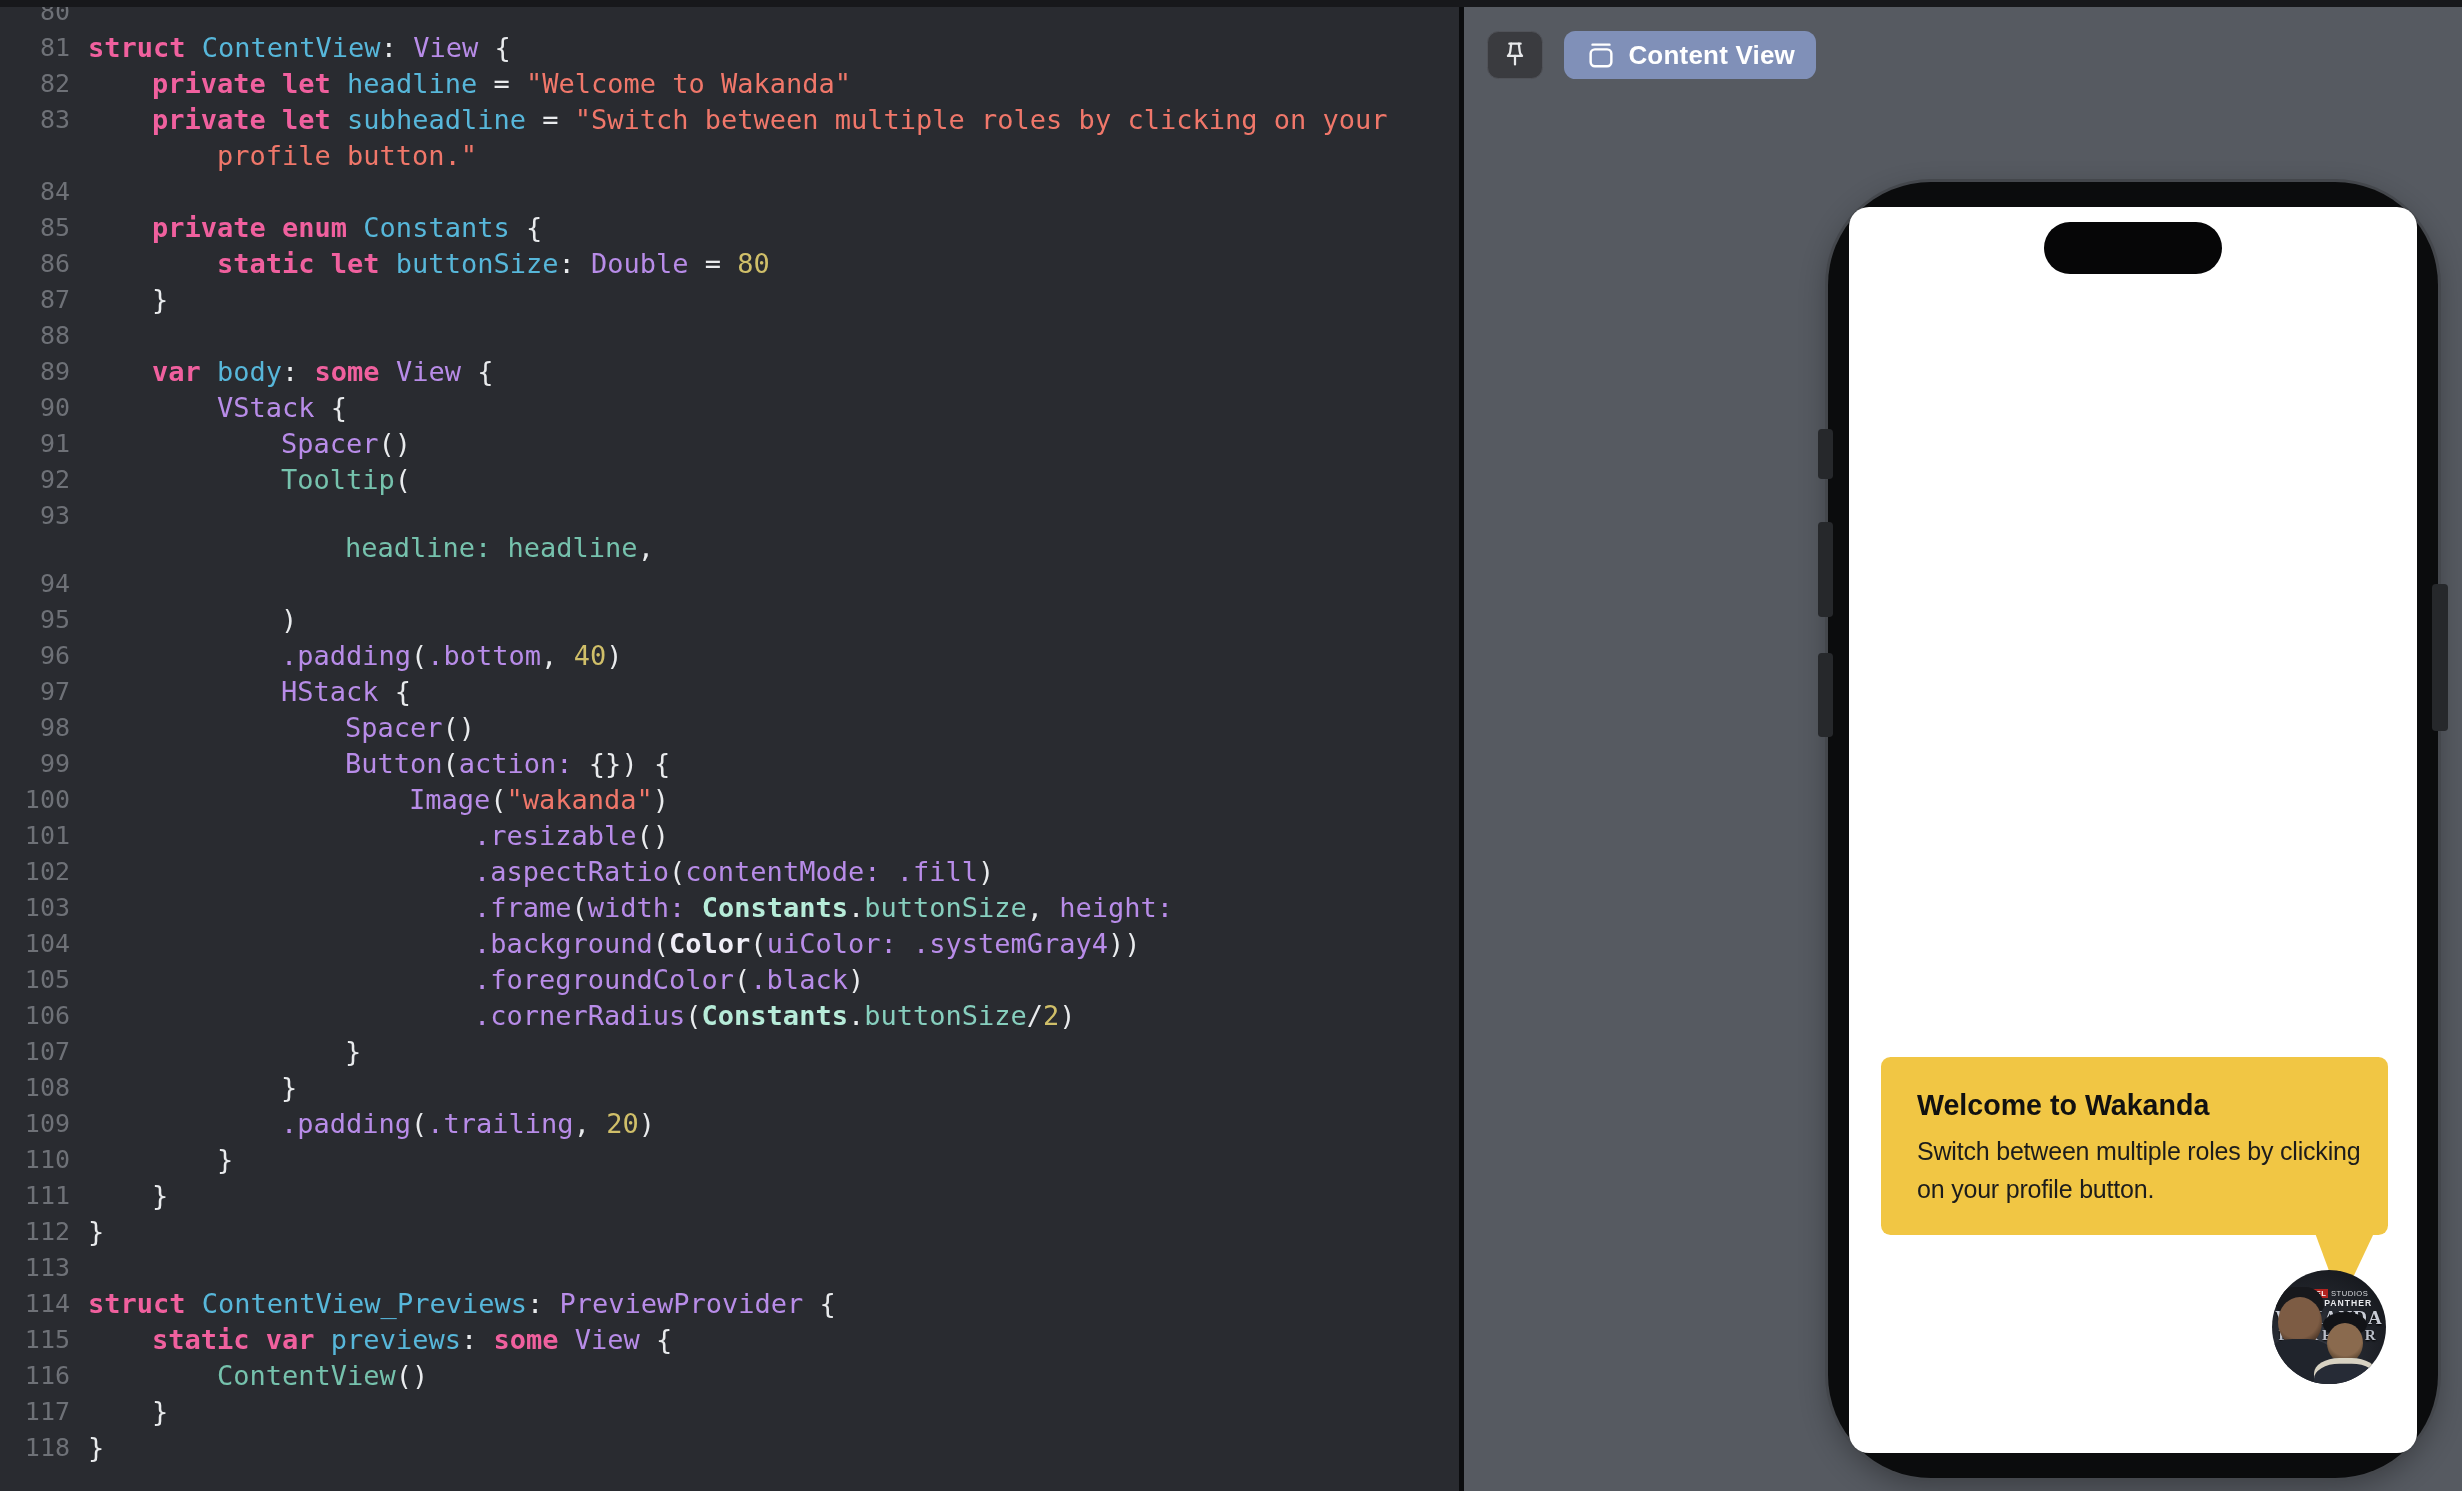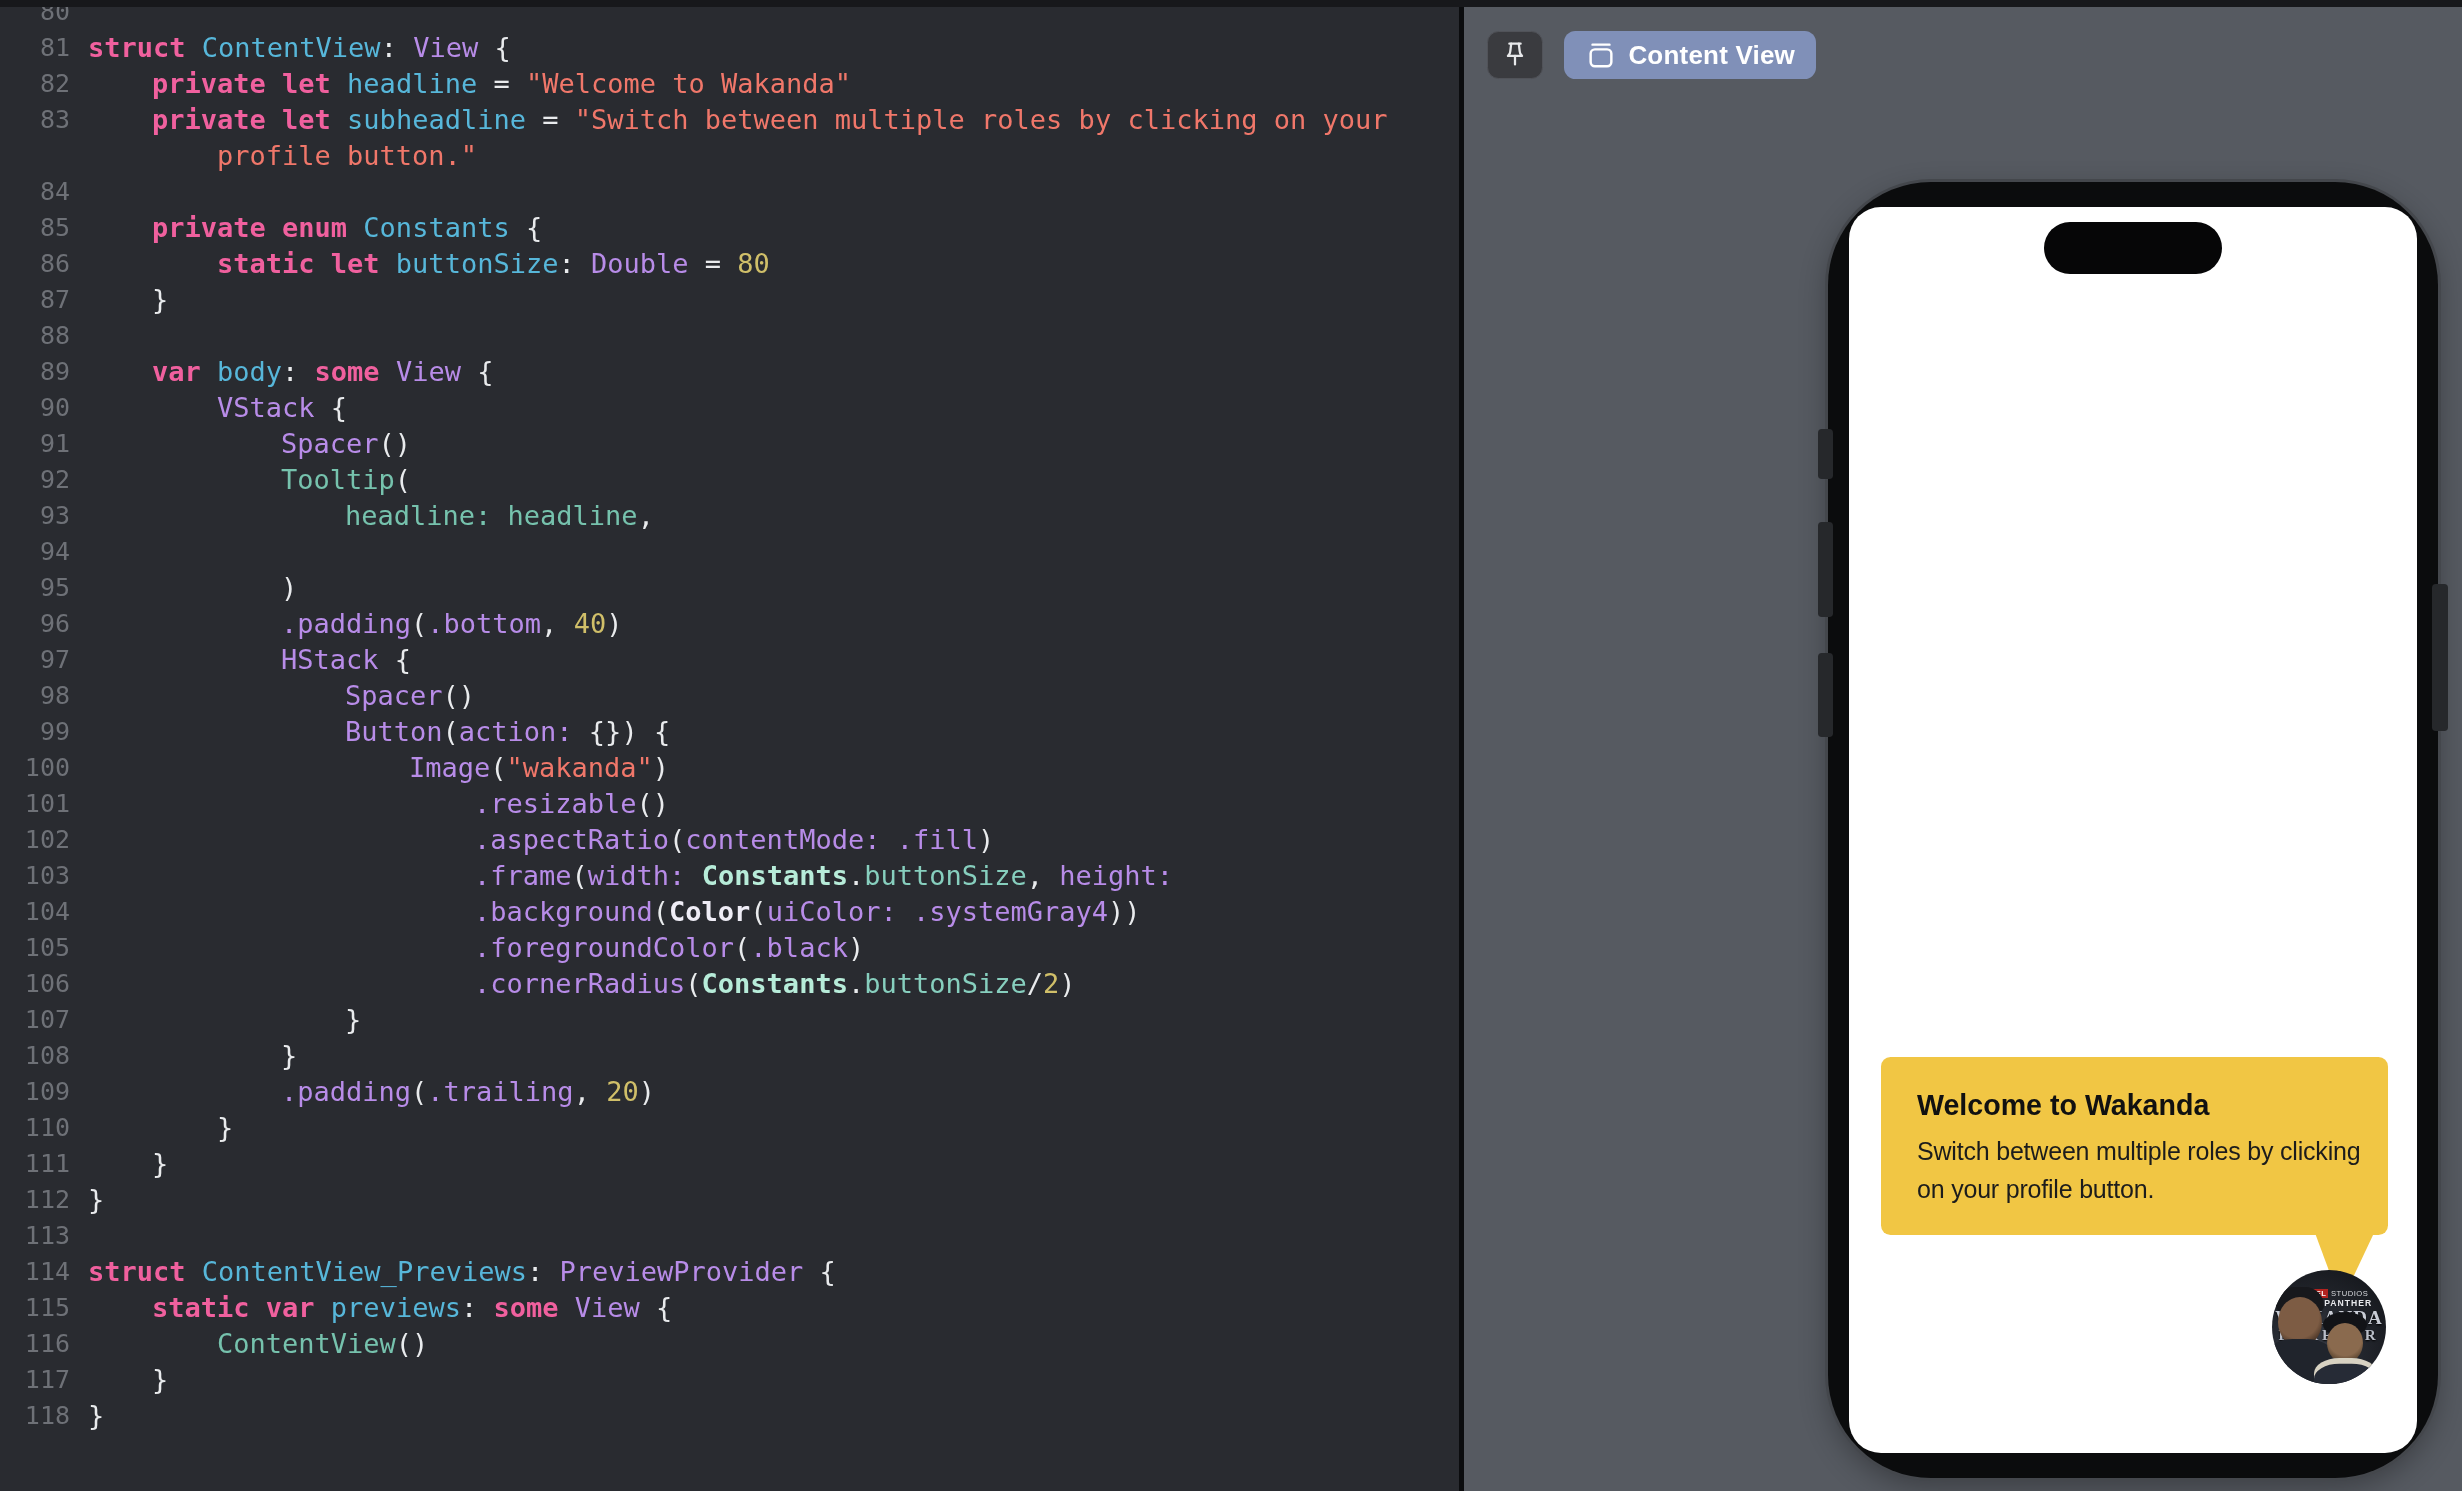--- a/index.html
+++ b/index.html
@@ -48,21 +48,21 @@
 
   
   #phone{position:absolute;left:364px;top:182px;width:610px;height:1296px;z-index:2;}
   #frame{position:absolute;inset:0;background:var(--phone-frame);border-radius:103px;
     box-shadow:0 0 0 2.9px var(--phone-edge),0 9.5px 28.6px rgba(0,0,0,.30);}
   .side-btn{position:absolute;background:#26282b;border-radius:3.8px;z-index:1;}
   #btn-action{left:-10.5px;top:247px;width:15.2px;height:50px;}
   #btn-vol-up{left:-10.5px;top:340px;width:15.2px;height:95px;}
   #btn-vol-dn{left:-10.5px;top:471px;width:15.2px;height:84px;}
   #btn-power{right:-9.5px;top:402px;width:15.2px;height:147px;}
-  #screen{position:absolute;left:21px;top:25px;width:568px;height:1246px;background:var(--screen);border-radius:32px;overflow:hidden;z-index:3;}
+  #screen{position:absolute;left:21px;top:25px;width:568px;height:1246px;background:var(--screen);border-radius:20px;overflow:hidden;z-index:3;}
   #island{position:absolute;left:195px;top:15.2px;width:178px;height:52px;border-radius:27px;background:#060607;}
 
   
   #tooltip{position:absolute;left:32px;top:850px;width:507px;height:178px;background:var(--tooltip-yellow);border-radius:9.5px;
     padding:32px 23px 0 36px;}
   #tooltip .t-title{font-size:28.6px;font-weight:bold;color:#111;margin-bottom:9.5px;}
   #tooltip .t-body{font-size:25px;line-height:38px;color:var(--tooltip-text);white-space:pre-line;letter-spacing:-0.2px;}
   #tooltip-tail{position:absolute;left:466px;top:1026px;width:59px;height:70px;background:var(--tooltip-yellow);
     clip-path:polygon(0 0,100% 0,44% 100%);}
 
@@ -98,21 +98,21 @@
       <div class="row"><span class="ln"></span><span class="code" style="padding-left: 129px;"><span class="tk-str">profile button."</span></span></div>
       <div class="row"><span class="ln">84</span><span class="code" style="padding-left: 0px;"></span></div>
       <div class="row"><span class="ln">85</span><span class="code" style="padding-left: 64px;"><span class="tk-kw">private</span><span class="tk-pln"> </span><span class="tk-kw">enum</span><span class="tk-pln"> </span><span class="tk-decl">Constants</span><span class="tk-pln"> {</span></span></div>
       <div class="row"><span class="ln">86</span><span class="code" style="padding-left: 129px;"><span class="tk-kw">static</span><span class="tk-pln"> </span><span class="tk-kw">let</span><span class="tk-pln"> </span><span class="tk-decl">buttonSize</span><span class="tk-pln">: </span><span class="tk-lav">Double</span><span class="tk-pln"> = </span><span class="tk-num">80</span></span></div>
       <div class="row"><span class="ln">87</span><span class="code" style="padding-left: 64px;"><span class="tk-pln">}</span></span></div>
       <div class="row"><span class="ln">88</span><span class="code" style="padding-left: 0px;"></span></div>
       <div class="row"><span class="ln">89</span><span class="code" style="padding-left: 64px;"><span class="tk-kw">var</span><span class="tk-pln"> </span><span class="tk-decl">body</span><span class="tk-pln">: </span><span class="tk-kw">some</span><span class="tk-pln"> </span><span class="tk-lav">View</span><span class="tk-pln"> {</span></span></div>
       <div class="row"><span class="ln">90</span><span class="code" style="padding-left: 129px;"><span class="tk-lav">VStack</span><span class="tk-pln"> {</span></span></div>
       <div class="row"><span class="ln">91</span><span class="code" style="padding-left: 193px;"><span class="tk-lav">Spacer</span><span class="tk-pln">()</span></span></div>
       <div class="row"><span class="ln">92</span><span class="code" style="padding-left: 193px;"><span class="tk-mint">Tooltip</span><span class="tk-pln">(</span></span></div>
-      <div class="row"><span class="ln">93</span><span class="code" style="padding-left: 257px;"><span class="tk-mint">headline:</span><span class="tk-pln"> </span><span class="tk-mint">headline</span><span class="tk-pln">,</span></span></div>
+      <div class="row"><span class="ln">93</span><span class="code" style="padding-left: 257px; margin-top: 32px;"><span class="tk-mint">headline:</span><span class="tk-pln"> </span><span class="tk-mint">headline</span><span class="tk-pln">,</span></span></div>
       <div class="row"><span class="ln">94</span></div>
       <div class="row"><span class="ln">95</span><span class="code" style="padding-left: 193px;"><span class="tk-pln">)</span></span></div>
       <div class="row"><span class="ln">96</span><span class="code" style="padding-left: 193px;"><span class="tk-lav">.padding</span><span class="tk-pln">(</span><span class="tk-lav">.bottom</span><span class="tk-pln">, </span><span class="tk-num">40</span><span class="tk-pln">)</span></span></div>
       <div class="row"><span class="ln">97</span><span class="code" style="padding-left: 193px;"><span class="tk-lav">HStack</span><span class="tk-pln"> {</span></span></div>
       <div class="row"><span class="ln">98</span><span class="code" style="padding-left: 257px;"><span class="tk-lav">Spacer</span><span class="tk-pln">()</span></span></div>
       <div class="row"><span class="ln">99</span><span class="code" style="padding-left: 257px;"><span class="tk-lav">Button</span><span class="tk-pln">(</span><span class="tk-lav">action:</span><span class="tk-pln"> {}) {</span></span></div>
       <div class="row"><span class="ln">100</span><span class="code" style="padding-left: 321px;"><span class="tk-lav">Image</span><span class="tk-pln">(</span><span class="tk-str">"wakanda"</span><span class="tk-pln">)</span></span></div>
       <div class="row"><span class="ln">101</span><span class="code" style="padding-left: 386px;"><span class="tk-lav">.resizable</span><span class="tk-pln">()</span></span></div>
       <div class="row"><span class="ln">102</span><span class="code" style="padding-left: 386px;"><span class="tk-lav">.aspectRatio</span><span class="tk-pln">(</span><span class="tk-lav">contentMode:</span><span class="tk-pln"> </span><span class="tk-lav">.fill</span><span class="tk-pln">)</span></span></div>
       <div class="row"><span class="ln">103</span><span class="code" style="padding-left: 386px;"><span class="tk-lav">.frame</span><span class="tk-pln">(</span><span class="tk-lav">width:</span><span class="tk-pln"> </span><span class="tk-mintb">Constants</span><span class="tk-pln">.</span><span class="tk-mint2">buttonSize</span><span class="tk-pln">, </span><span class="tk-lav">height:</span></span></div>

